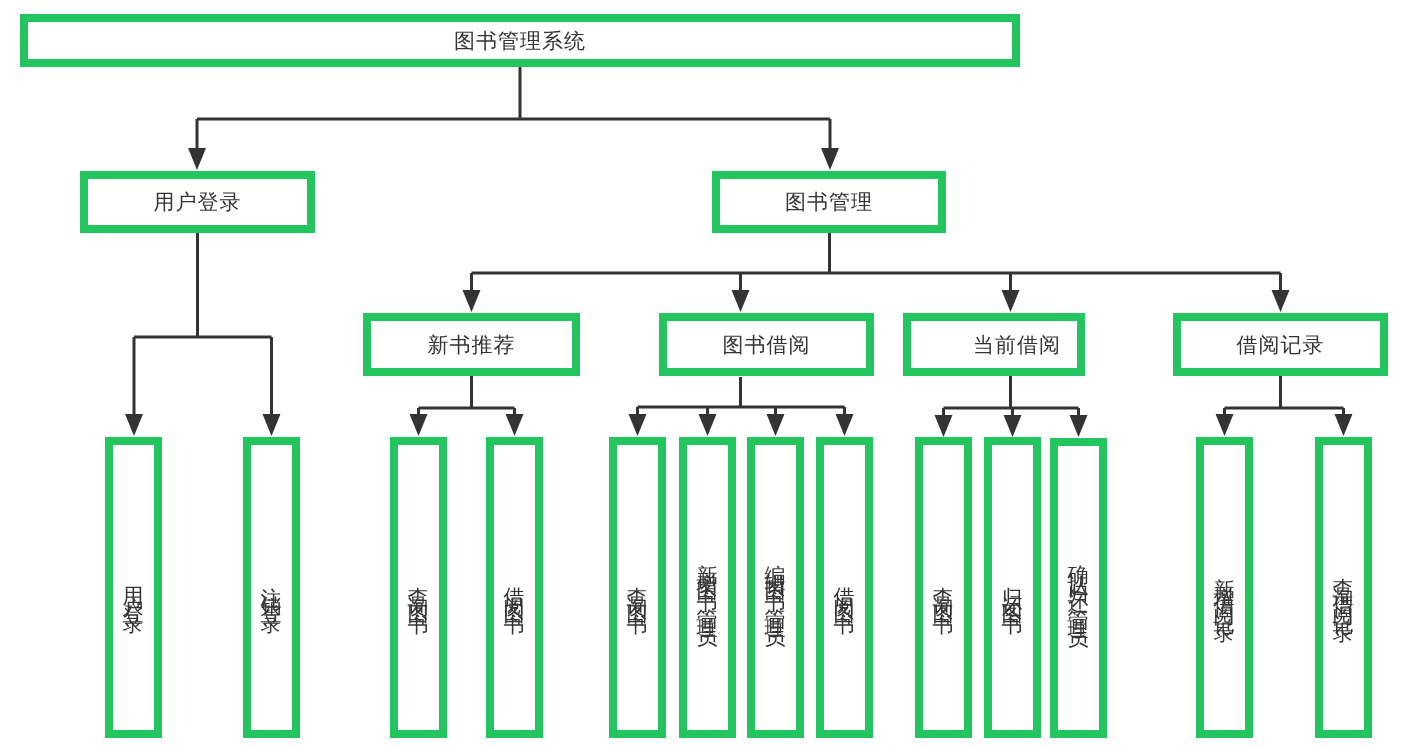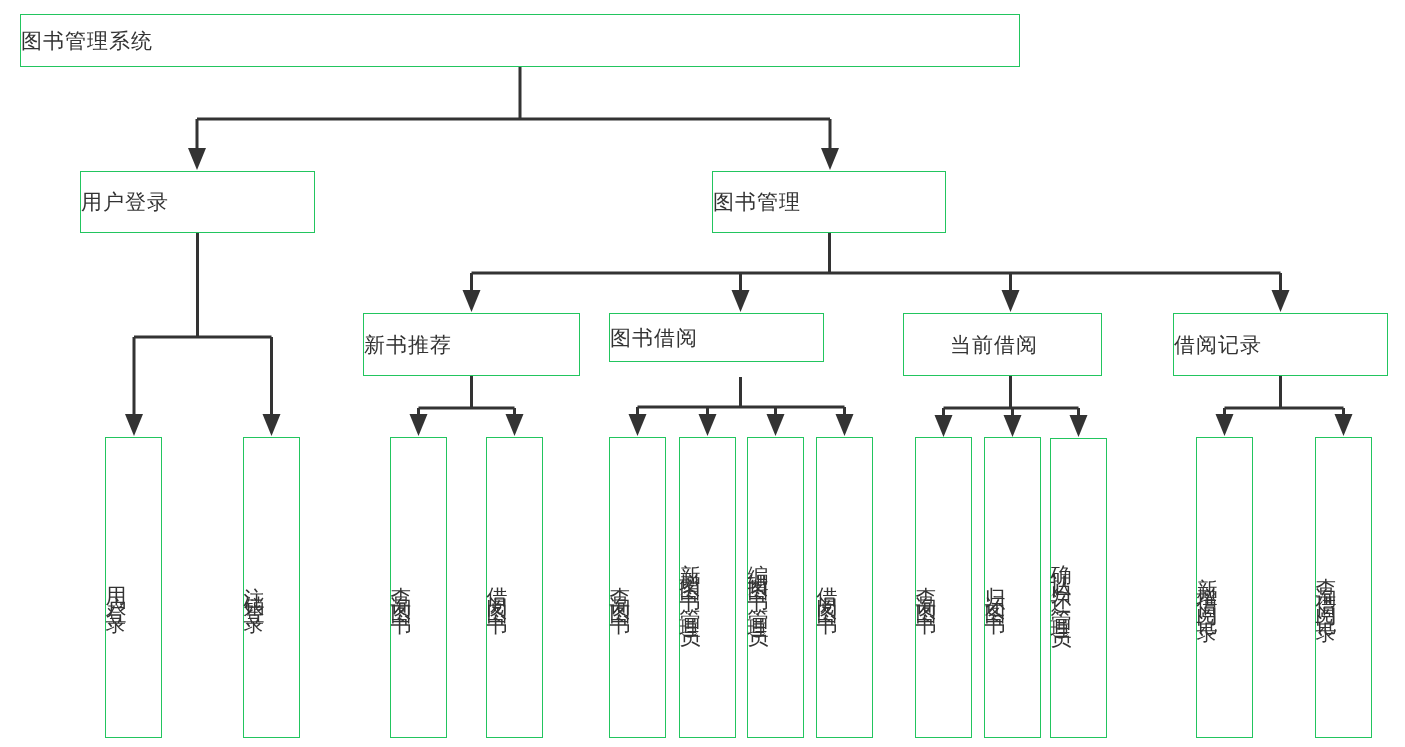--- a/index.html
+++ b/index.html
@@ -14,24 +14,25 @@
   }
   .wires {
     position: absolute;
     left: 0; top: 0;
     width: 1405px; height: 747px;
     z-index: 1;
   }
   .node {
     position: absolute;
     box-sizing: border-box;
-    border: 1px solid #22c55e;
+    border: 8px solid #22c55e;
     background: #ffffff;
     display: flex;
     align-items: center;
+    justify-content: center;
     z-index: 2;
   }
   .hlabel {
     font-size: 21px;
     letter-spacing: 1px;
     color: #333333;
     white-space: nowrap;
   }
   .vlabel {
     writing-mode: vertical-rl;
@@ -96,24 +97,24 @@
   <div class="node" style="left:80px; top:171px; width:235px; height:62px;">
     <span class="hlabel">用户登录</span>
   </div>
   <div class="node" style="left:712px; top:171px; width:234px; height:62px;">
     <span class="hlabel">图书管理</span>
   </div>
 
   <div class="node" style="left:363px; top:313px; width:217px; height:63px;">
     <span class="hlabel">新书推荐</span>
   </div>
-  <div class="node" style="left:609px; top:313px; width:215px; height:49px;">
+  <div class="node" style="left:659px; top:313px; width:215px; height:63px;">
     <span class="hlabel">图书借阅</span>
   </div>
-  <div class="node" style="left:903px; top:313px; width:199px; height:63px;padding-left:46px;">
+  <div class="node" style="left:903px; top:313px; width:182px; height:63px;padding-left:46px;">
     <span class="hlabel">当前借阅</span>
   </div>
   <div class="node" style="left:1173px; top:313px; width:215px; height:63px;">
     <span class="hlabel">借阅记录</span>
   </div>
 
   <div class="node" style="left:105px; top:437px; width:57px; height:301px;">
     <span class="vlabel">用户登录</span>
   </div>
   <div class="node" style="left:243px; top:437px; width:57px; height:301px;">

